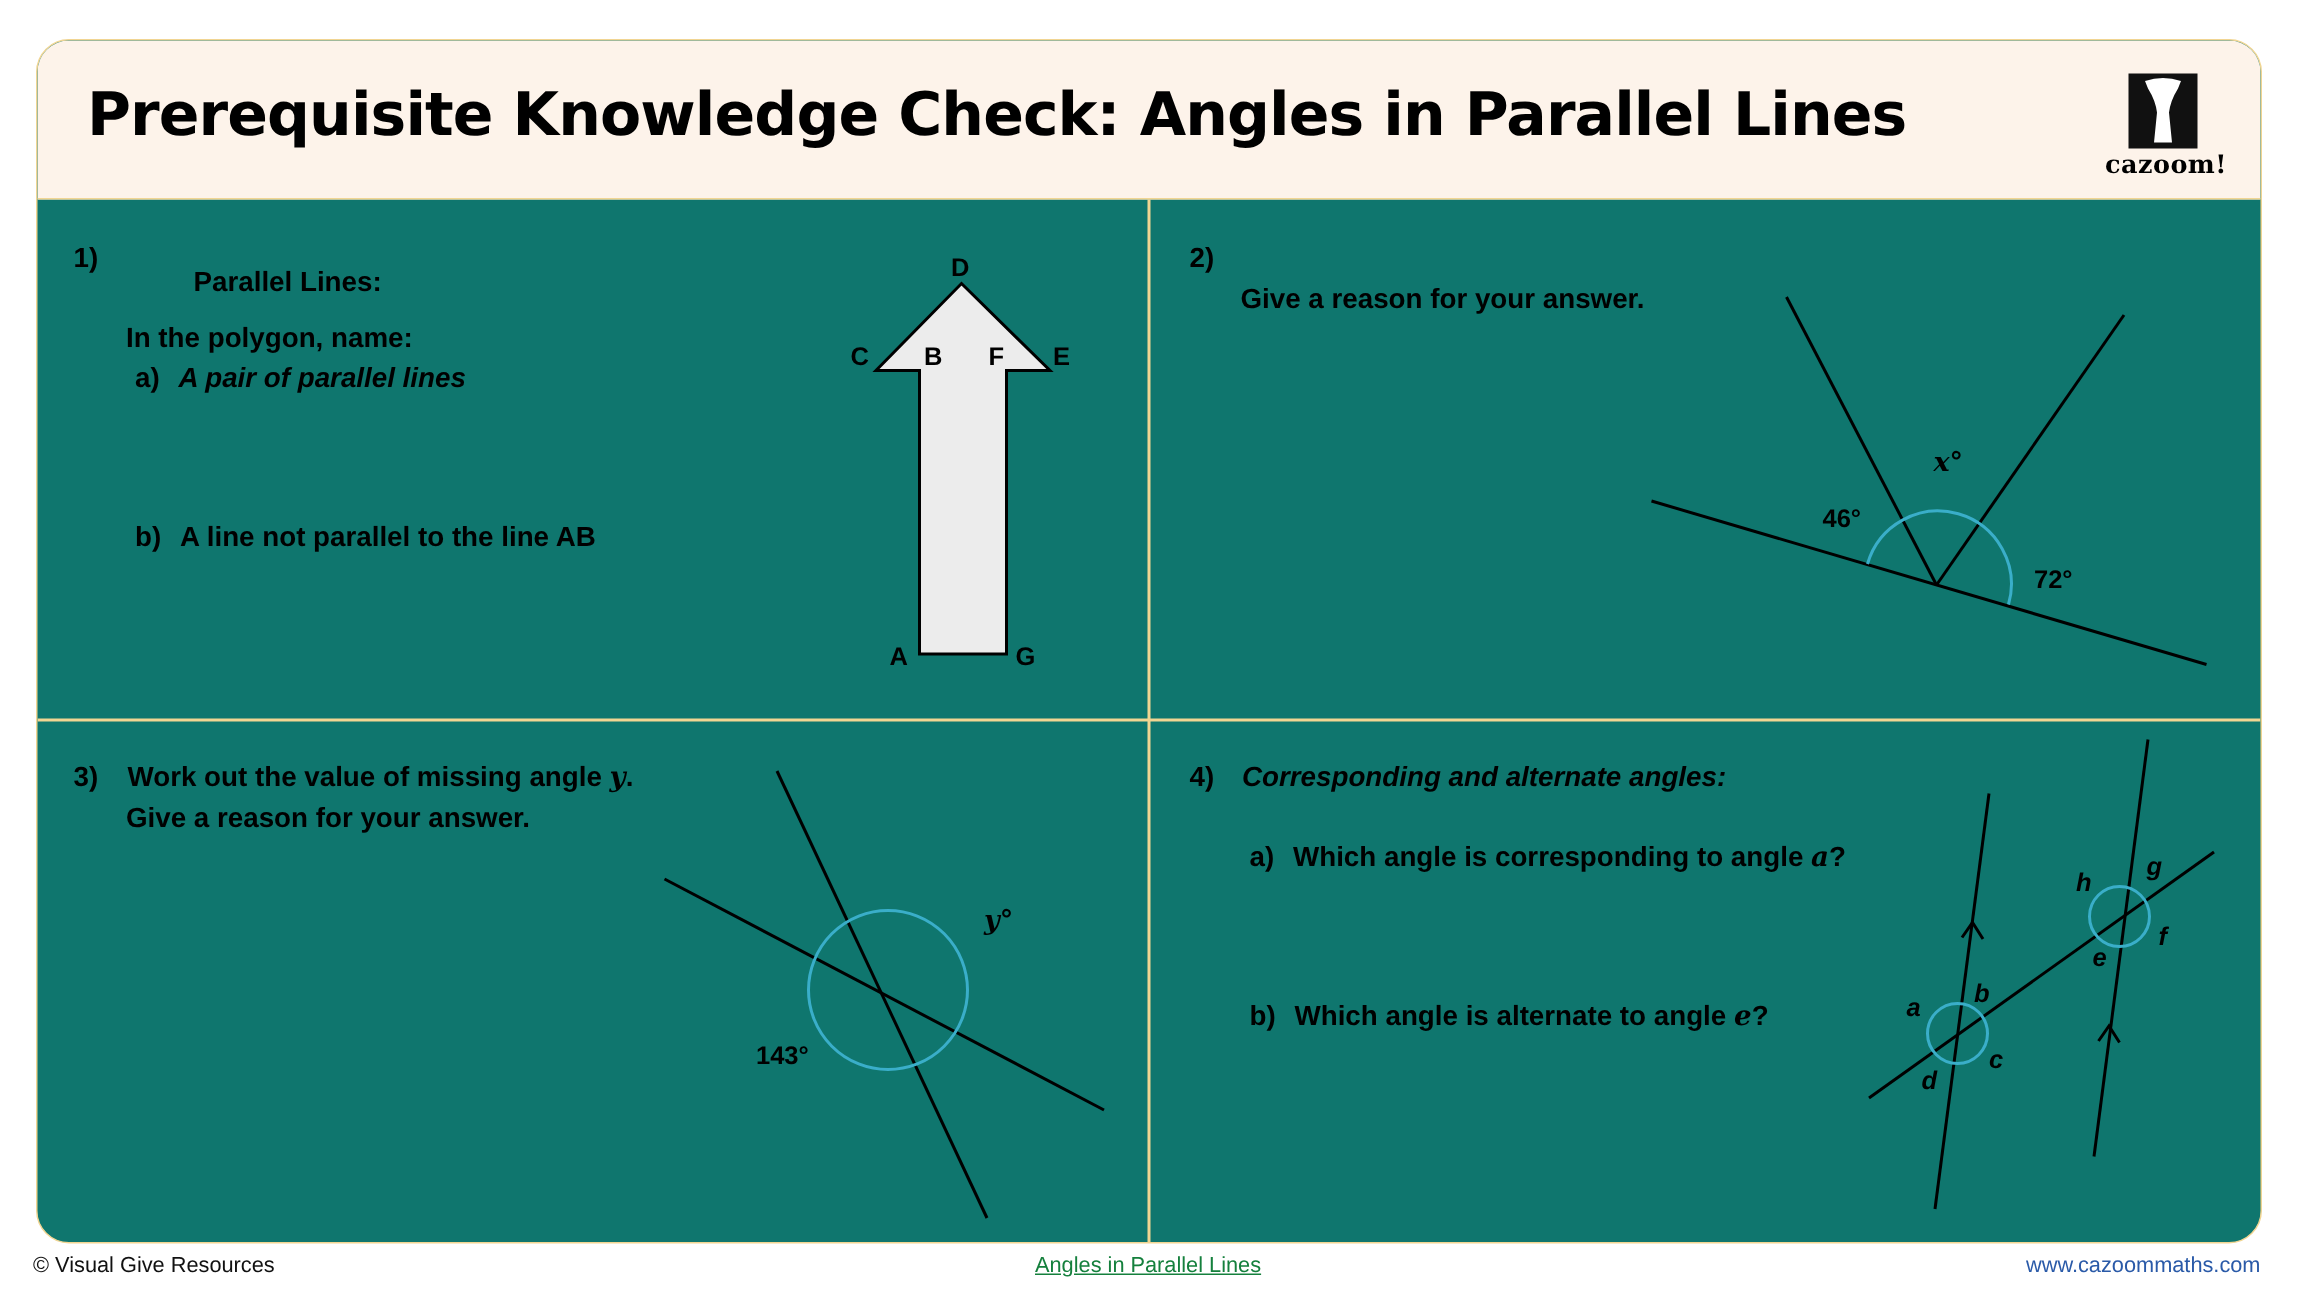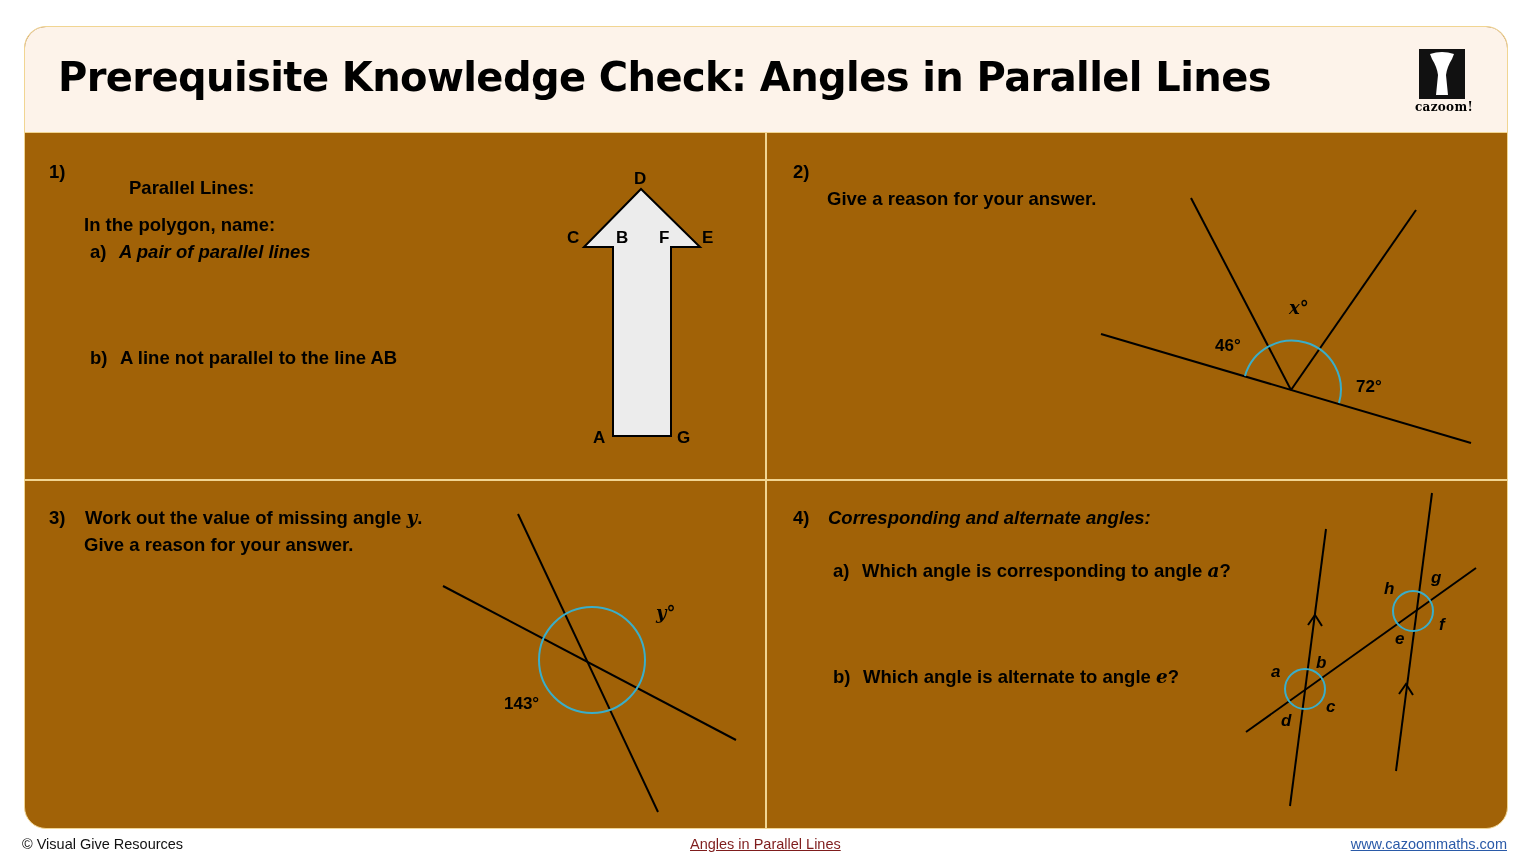--- a/index.html
+++ b/index.html
@@ -1,52 +1,52 @@
 <!DOCTYPE html>
 <html><head>
   <meta charset="utf-8">
   <style>
     * { box-sizing: border-box; margin: 0; padding: 0; }
     html, body { width: 1536px; height: 864px; background: #ffffff; overflow: hidden; }
     body { position: relative; font-family: "Liberation Sans", sans-serif; color: #000; }
 
     .sheet {
       position: absolute; left: 24px; top: 26px; width: 1484px; height: 803px;
-      border: 1.5px solid #f1d592; border-radius: 22px; overflow: hidden; background: #a16207;
+      border: 1.5px solid #f1d592; border-radius: 22px; overflow: hidden; background: #0f766e;
     }
     .header {
       position: absolute; left: 0; top: 0; width: 100%; height: 106px;
       background: #fdf3ea; border-bottom: 1.5px solid #f1d592;
     }
     .page-title {
       position: absolute; left: 33px; top: 27px;
       font-family: "DejaVu Sans", sans-serif; font-weight: bold; font-size: 40px; letter-spacing: -0.6px;
     }
     .logo { position: absolute; left: 1374px; top: 20px; width: 90px; height: 72px; }
     .logo-box { position: absolute; left: 20px; top: 2px; width: 46px; height: 50px; background: #111; }
     .logo-text {
       position: absolute; left: 0; top: 53px; width: 90px; text-align: center;
-      font-family: "DejaVu Serif", serif; font-weight: bold; font-size: 12px; letter-spacing: 0.3px;
+      font-family: "DejaVu Serif", serif; font-weight: bold; font-size: 17px; letter-spacing: 0.3px;
     }
 
     .vline { position: absolute; left: 740px; top: 106px; width: 1.5px; height: 697px; background: #f1d592; }
     .hline { position: absolute; left: 0; top: 452px; width: 100%; height: 1.5px; background: #f1d592; }
 
     .q { position: absolute; font-size: 18.5px; font-weight: bold; font-family: "Liberation Sans", sans-serif; }
     .qnum { position: absolute; left: 0; top: 0; }
     .txt { position: absolute; white-space: nowrap; }
     .ital { font-family: "DejaVu Serif", serif; font-style: italic; font-weight: bold; }
 
     svg.fig { position: absolute; left: 0; top: 0; overflow: visible; }
     svg text { font-family: "Liberation Sans", sans-serif; font-weight: bold; }
 
     .footer { position: absolute; top: 836px; font-size: 14.5px; font-family: "Liberation Sans", sans-serif; }
     .footer-left { left: 22px; color: #111; }
-    .footer-center { left: 690px; color: #7f1d1d; text-decoration: underline; text-align: center; }
-    .footer-right { right: 29px; color: #2a5aa8; text-decoration: underline; }
+    .footer-center { left: 690px; color: #15803d; text-decoration: underline; text-align: center; }
+    .footer-right { right: 29px; color: #2a5aa8; }
   </style>
 </head>
 <body>
 
 <div class="sheet">
   <div class="header">
     <div class="page-title">Prerequisite Knowledge Check: Angles in Parallel Lines</div>
     <div class="logo">
       <div class="logo-box">
         <svg width="46" height="50" viewBox="0 0 46 50">

